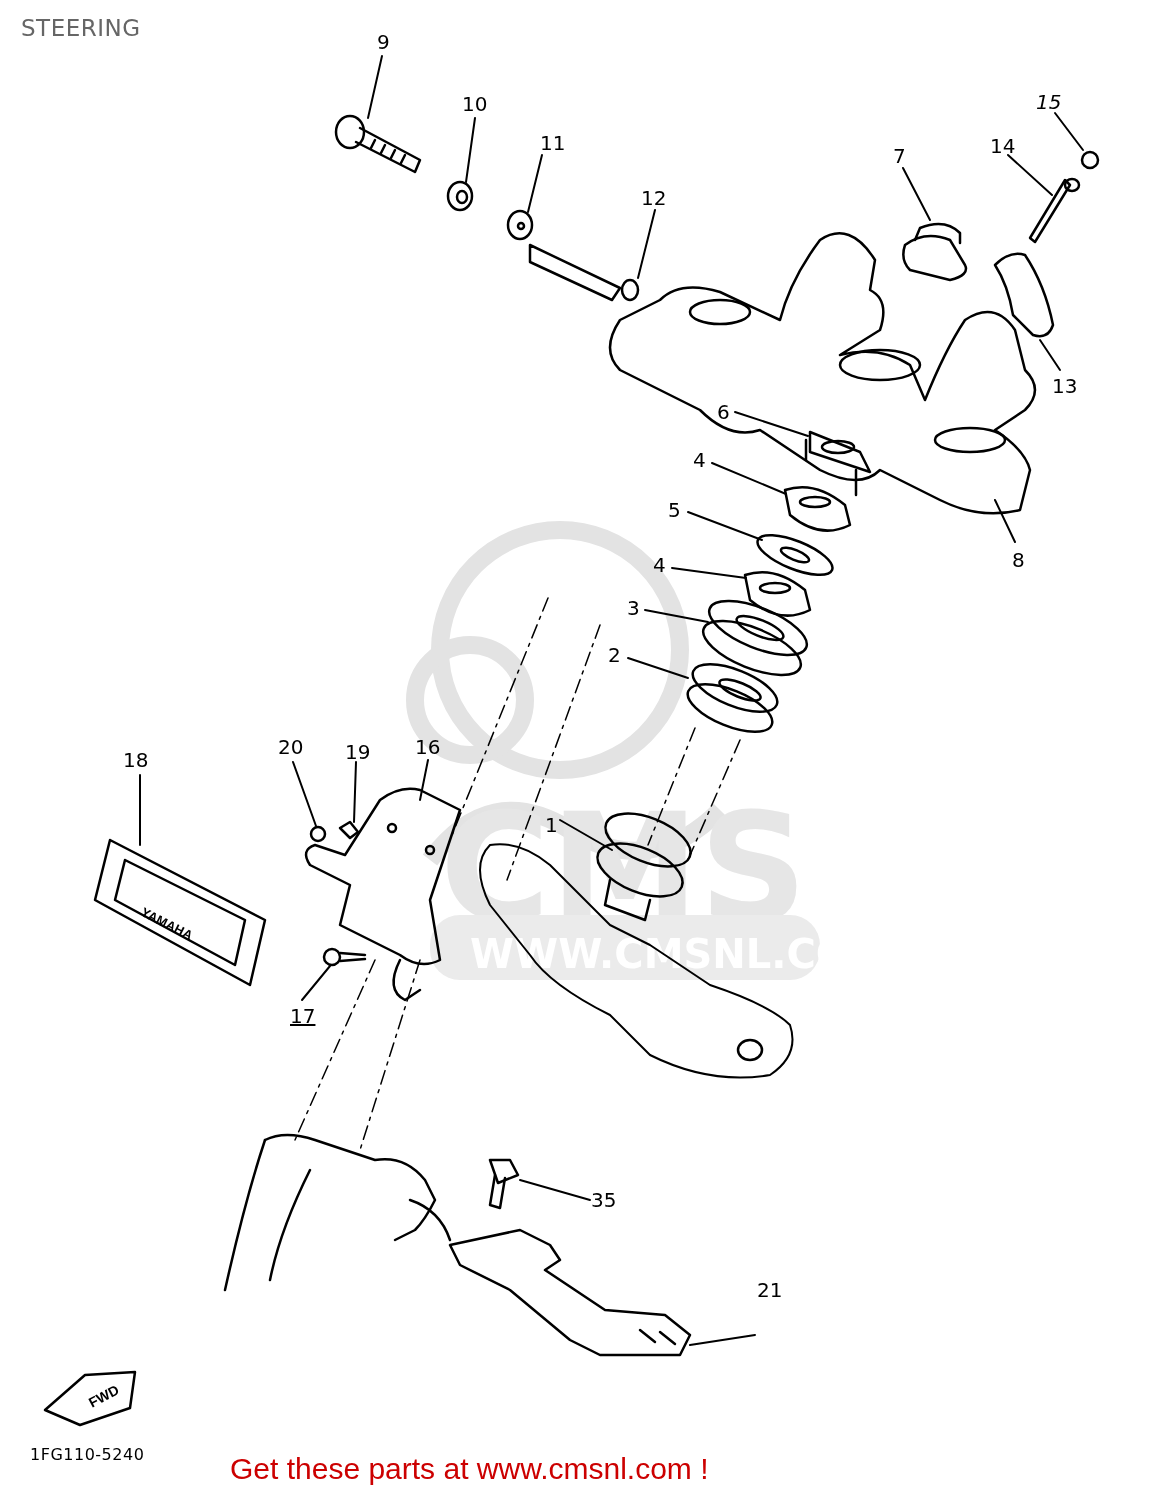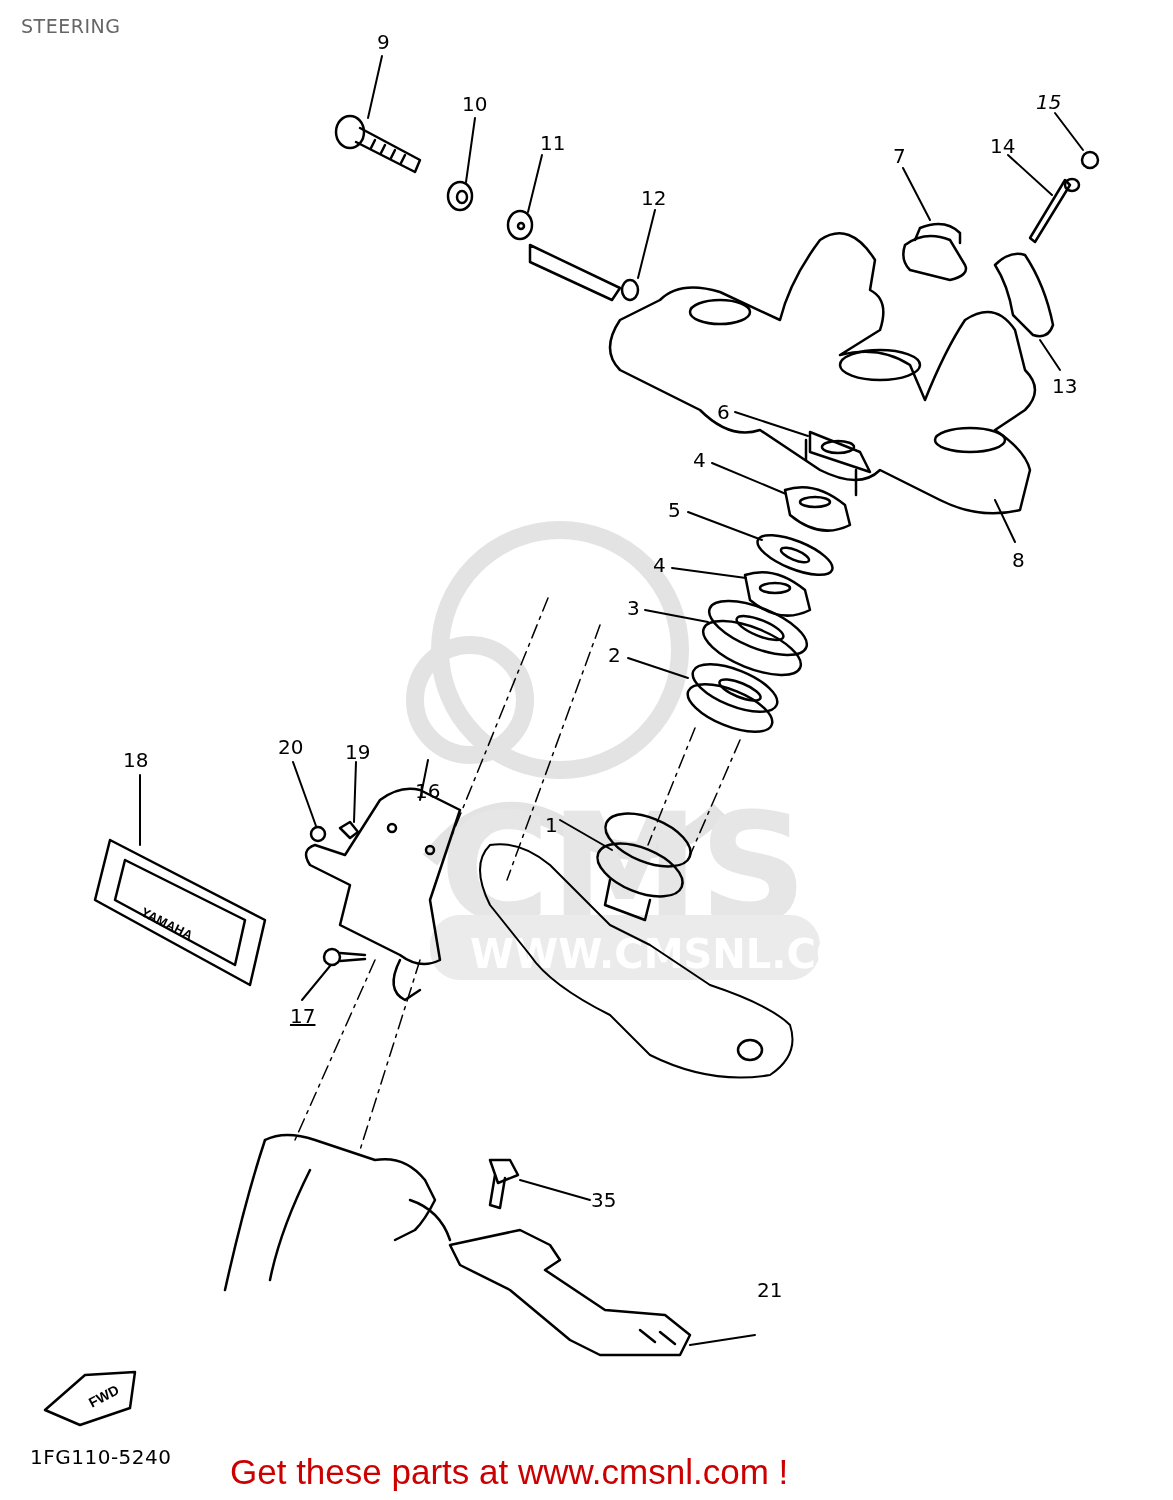--- a/index.html
+++ b/index.html
@@ -1,21 +1,21 @@
 <!DOCTYPE html>
 <html><head>
 <meta charset="utf-8">
 <style>
   html, body { margin: 0; padding: 0; background: #ffffff; }
   body { width: 1173px; height: 1500px; position: relative; overflow: hidden; font-family: "Liberation Sans", sans-serif; }
-  .title { position: absolute; left: 21px; top: 15px; font-size: 19px; color: #666666; letter-spacing: 0.5px; font-family: "DejaVu Sans", sans-serif; text-align: right; }
+  .title { position: absolute; left: 21px; top: 15px; font-size: 23px; color: #666666; letter-spacing: 0.5px; font-family: "DejaVu Sans", sans-serif; text-align: right; }
   .diagram { position: absolute; left: 0; top: 0; width: 1173px; height: 1500px; }
   .callout { position: absolute; font-family: "DejaVu Sans", sans-serif; font-size: 20px; color: #000; cursor: pointer; line-height: 1; }
-  .code { position: absolute; left: 30px; top: 1445px; font-family: "DejaVu Sans", sans-serif; font-size: 20px; color: #000; letter-spacing: 0.5px; }
-  .promo { position: absolute; left: 230px; top: 1452px; font-family: "Liberation Sans", sans-serif; font-size: 35px; color: #cc0000; text-decoration: none; }
+  .code { position: absolute; left: 30px; top: 1445px; font-family: "DejaVu Sans", sans-serif; font-size: 16px; color: #000; letter-spacing: 0.5px; }
+  .promo { position: absolute; left: 230px; top: 1452px; font-family: "Liberation Sans", sans-serif; font-size: 30px; color: #cc0000; text-decoration: none; }
   .watermark-text { font-family: "DejaVu Sans", sans-serif; font-weight: bold; }
 </style>
 </head>
 <body>
 
 <div class="title">STEERING</div>
 
 <svg class="diagram" viewBox="0 0 1173 1500" xmlns="http://www.w3.org/2000/svg">
 
   <g fill="none" stroke="#e3e3e3" stroke-width="18">
@@ -215,21 +215,21 @@
     <div class="callout" style="left: 717px; top: 402px;">6</div>
     <div class="callout" style="left: 893px; top: 146px;">7</div>
     <div class="callout" style="left: 1012px; top: 550px;">8</div>
     <div class="callout" style="left: 377px; top: 32px;">9</div>
     <div class="callout" style="left: 462px; top: 94px;">10</div>
     <div class="callout" style="left: 531px; top: 133px; margin-left: 9px;">11</div>
     <div class="callout" style="left: 641px; top: 188px;">12</div>
     <div class="callout" style="left: 1052px; top: 376px;">13</div>
     <div class="callout" style="left: 990px; top: 136px;">14</div>
     <div class="callout" style="left: 1036px; top: 92px; font-style: italic;">15</div>
-    <div class="callout" style="left: 415px; top: 737px; margin-top: 44px;">16</div>
+    <div class="callout" style="left: 415px; top: 737px;">16</div>
     <div class="callout" style="left: 290px; top: 1006px; text-decoration: underline;">17</div>
     <div class="callout" style="left: 123px; top: 750px;">18</div>
     <div class="callout" style="left: 345px; top: 742px;">19</div>
     <div class="callout" style="left: 278px; top: 737px;">20</div>
     <div class="callout" style="left: 757px; top: 1280px;">21</div>
     <div class="callout" style="left: 591px; top: 1190px;">35</div>
   </div>
 
 <div class="code">1FG110-5240</div>
 <a class="promo">Get these parts at www.cmsnl.com !</a>

